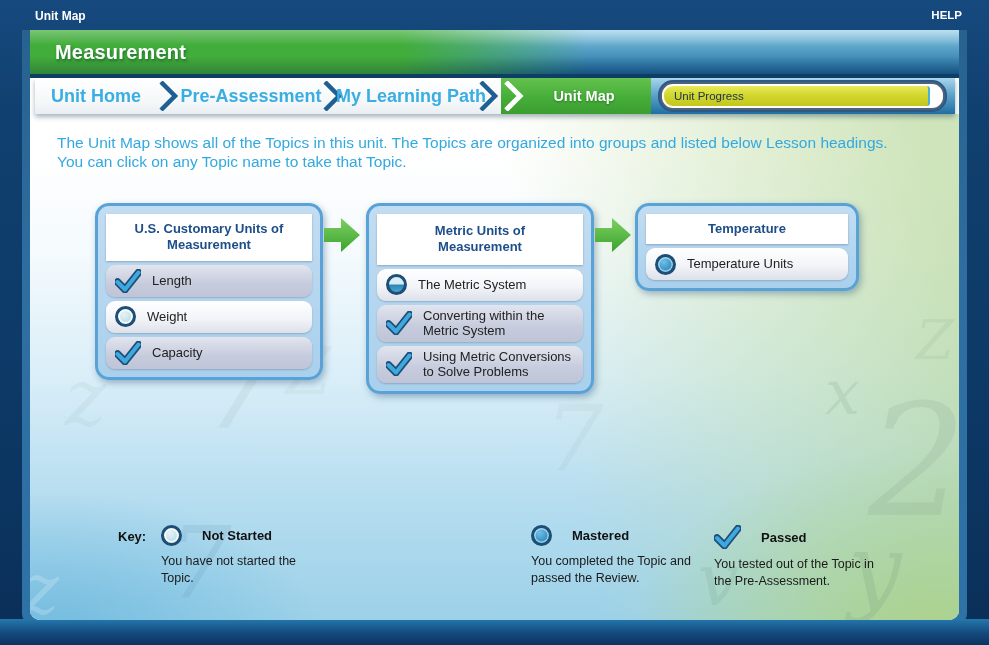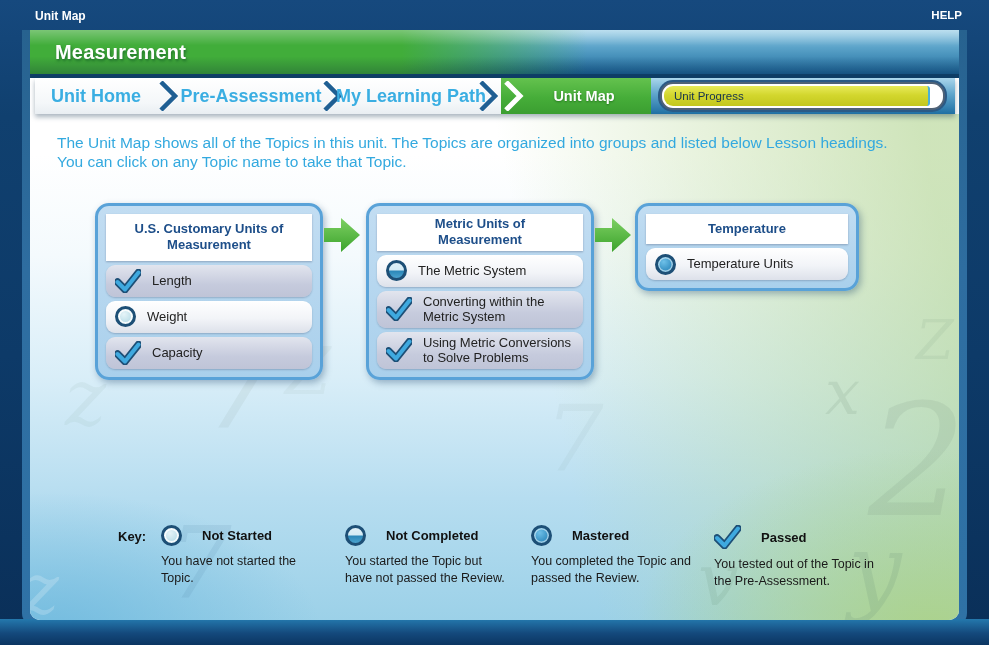--- a/index.html
+++ b/index.html
@@ -61,21 +61,21 @@
   
   .card{position:absolute;box-sizing:border-box;border:3px solid #59a2d8;border-radius:14px;
     background:linear-gradient(180deg,#c2ddf2 0%,#a9d0ec 100%);padding:8px;
     box-shadow:2px 3px 7px rgba(20,60,100,0.35);}
   .card.c1{left:65px;top:89px;width:228px;}
   .card.c2{left:336px;top:89px;width:228px;}
   .card.c3{left:605px;top:89px;width:224px;}
   .card .hd{background:#fff;border-radius:0;padding:7px 14px;text-align:center;
     color:#1d4e89;font-size:13px;font-weight:bold;line-height:1.25;
     box-shadow:0 1px 2px rgba(0,0,40,0.25);margin-bottom:4px;}
-  .card.c2 .hd{padding:2px 38px;}
+  .card.c2 .hd{padding:9px 38px;}
   .topic{display:flex;align-items:center;gap:11px;border-radius:9px;padding:3px 9px;min-height:26px;
     margin-top:4px;font-size:13px;color:#222;line-height:1.2;cursor:pointer;
     box-shadow:0 1px 2px rgba(0,0,40,0.2);}
   .topic.passed{background:linear-gradient(180deg,#e2e5ee 0%,#c6cbdd 60%,#bfc4d7 100%);}
   .topic.active{background:linear-gradient(180deg,#ffffff 0%,#f2f4f8 55%,#dde1ea 100%);}
   
   .st{width:21px;height:21px;border-radius:50%;border:3px solid #1d4f76;box-sizing:border-box;flex:none;}
   .st.not-started{background:radial-gradient(circle at 40% 35%,#e6f4f8 0%,#bfe0ea 60%,#a9d4e2 100%);
     box-shadow:inset 0 0 0 2px rgba(255,255,255,0.85);}
   .st.not-completed{background:linear-gradient(180deg,#dff0f7 0%,#d4ebf5 47%,#2b87b8 53%,#4ba3cf 100%);}
@@ -233,27 +233,20 @@
       <div class="keylabel">Key:</div>
 
       <div class="key-item k1">
         <div class="key-head">
           <span class="st not-started"></span>
           <span>Not Started</span>
         </div>
         <div class="key-desc">You have not started the Topic.</div>
       </div>
 
-      <div class="key-item k2">
-        <div class="key-head">
-          <span class="st not-completed"></span>
-          <span>Not Completed</span>
-        </div>
-        <div class="key-desc">You started the Topic but have not passed the Review.</div>
-      </div>
 
       <div class="key-item k3">
         <div class="key-head">
           <span class="st mastered"></span>
           <span>Mastered</span>
         </div>
         <div class="key-desc">You completed the Topic and passed the Review.</div>
       </div>
 
       <div class="key-item k4">

